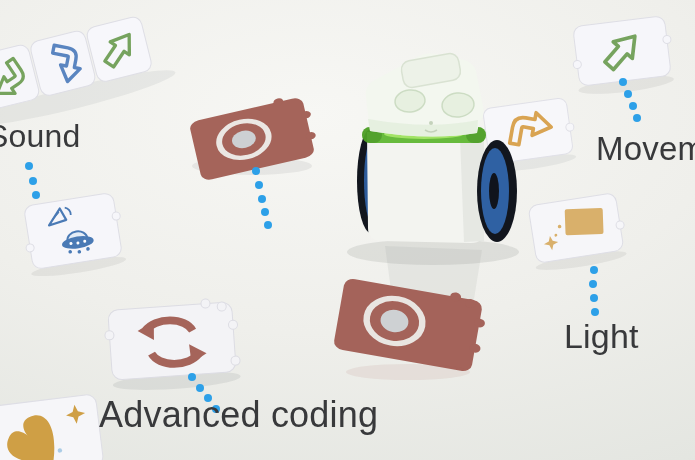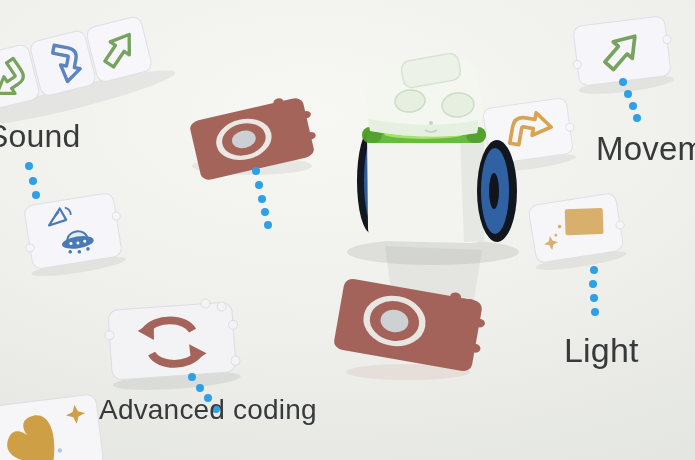--- a/index.html
+++ b/index.html
@@ -14,22 +14,22 @@
   .lbl{
     position:absolute;
     color:#38393b;
     white-space:nowrap;
     user-select:none;
     letter-spacing:0.2px;
   }
   .lbl-sound    {left:-13px; top:118px; font-size:32px;}
   .lbl-basic    {left:185px; top:234px; font-size:31px;}
   .lbl-movement {left:596px; top:130px; font-size:33px;}
-  .lbl-light    {left:564px; top:317px; font-size:34px;margin-top:14px;}
-  .lbl-advanced {left:99px;  top:394px; font-size:28px;}
+  .lbl-light    {left:564px; top:317px; font-size:34px;}
+  .lbl-advanced {left:99px;  top:394px; font-size:36px;}
 </style>
 </head>
 <body>
 
 <div class="stage">
 
   <svg width="695" height="460" viewBox="0 0 695 460">
 
     <g transform="rotate(-14 60 64)">
       <ellipse cx="65" cy="100" rx="105" ry="11" fill="#3c4043" opacity="0.07"></ellipse>

